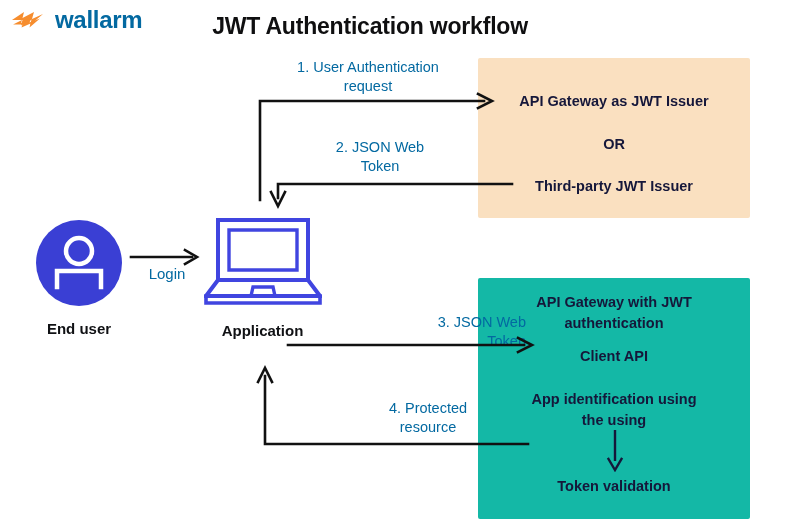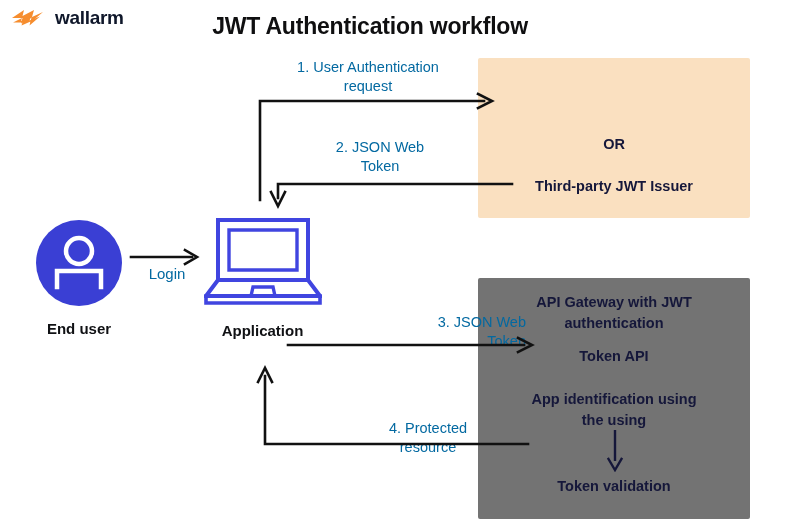--- a/index.html
+++ b/index.html
@@ -22,23 +22,23 @@
   
   #logo-row {
     left: 10px;
     top: 6px;
     display: flex;
     align-items: center;
     gap: 9px;
   }
   #logo-mark { width: 36px; height: 24px; display: block; }
   #logo-text {
-    font-size: 19px;
+    font-size: 24px;
     font-weight: bold;
-    color: #0f172a;
+    color: #0369a1;
     letter-spacing: -0.3px;
     font-family: "Liberation Sans", sans-serif;
   }
   #page-title {
     left: 0; top: 13px; width: 740px;
     text-align: center;
     font-size: 23px;
     font-weight: bold;
     color: #0f0f10;
     letter-spacing: -0.2px;
@@ -49,21 +49,21 @@
     border-radius: 2px;
   }
   #issuer-panel {
     left: 478px; top: 58px;
     width: 272px; height: 160px;
     background: #FAE0C0;
   }
   #gateway-panel {
     left: 478px; top: 278px;
     width: 272px; height: 241px;
-    background: #737373;
+    background: #14b8a6;
   }
   .panel-line {
     position: absolute;
     left: 0; width: 100%;
     text-align: center;
     font-weight: bold;
     color: #15173A;
     font-size: 14.5px;
     line-height: 1.35;
   }
@@ -93,21 +93,21 @@
     font-weight: normal;
   }
   #login-label {
     left: 125px; top: 220px; width: 84px;
     font-size: 15px;
     margin-top: 44px;
   }
   #flow1-label { left: 260px; top: 58px; width: 216px; }
   #flow2-label { left: 282px; top: 138px; width: 196px; }
   #flow3-label { left: 330px; top: 313px; width: 196px; text-align: right; }
-  #flow4-label { left: 330px; top: 399px; width: 196px; margin-top: 20px; }
+  #flow4-label { left: 330px; top: 399px; width: 196px; }
 
   
   #connectors {
     left: 0; top: 0; width: 800px; height: 519px;
     pointer-events: none;
   }
 </style>
 </head>
 <body>
 
@@ -117,28 +117,29 @@
     <svg id="logo-mark" viewBox="0 0 36 24">
       <path d="M2 12 L14 4 L12.5 10 L24 4 L22 11 L33 6 L20 17 L21.5 11.5 L11 17.5 L12.5 12 Z" fill="#F68D2E"></path>
       <path d="M3 16.5 L12 12 L11 15 L21 11 L19.5 14.5 L30 10.5 L19.5 19.5 L20.5 15.5 L11.5 19.5 L12.5 16.5 Z" fill="#F68D2E"></path>
     </svg>
     <span id="logo-text">wallarm</span>
   </div>
 
   <div id="page-title" class="abs">JWT Authentication workflow</div>
 
   <div id="issuer-panel" class="abs panel">
+    <div class="panel-line" style="top:34px;">API Gateway as JWT Issuer</div>
     <div class="panel-line" style="top:77px;">OR</div>
     <div class="panel-line" style="top:119px;">Third-party JWT Issuer</div>
   </div>
 
   <div id="gateway-panel" class="abs panel">
     <div class="panel-line" style="top:15px;">API Gateway with JWT</div>
     <div class="panel-line" style="top:36px;">authentication</div>
-    <div class="panel-line" style="top:69px;">Token API</div>
+    <div class="panel-line" style="top:69px;">Client API</div>
     <div class="panel-line" style="top:112px;">App identification using</div>
     <div class="panel-line" style="top:133px;">the using</div>
     <div class="panel-line" style="top:199px;">Token validation</div>
 
     <svg class="abs" style="left:126px; top:152px; width:22px; height:42px;" viewBox="0 0 22 42">
       <line x1="11" y1="0" x2="11" y2="31" stroke="#15173A" stroke-width="2.4"></line>
       <path d="M4.5 29 L11 40 L17.5 29" fill="none" stroke="#15173A" stroke-width="2.4" stroke-linecap="square" stroke-linejoin="miter"></path>
     </svg>
   </div>
 

